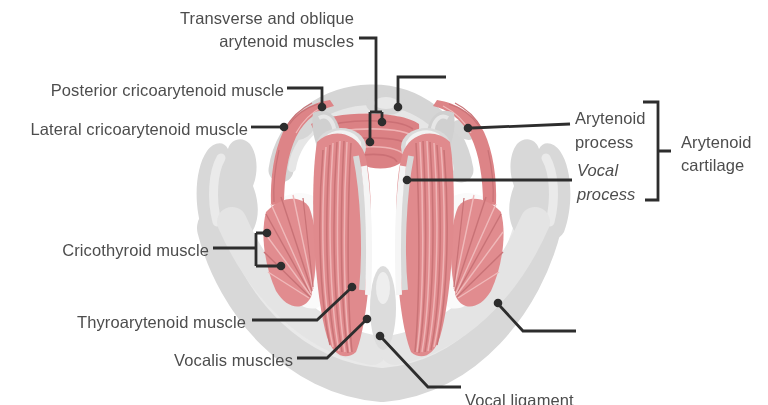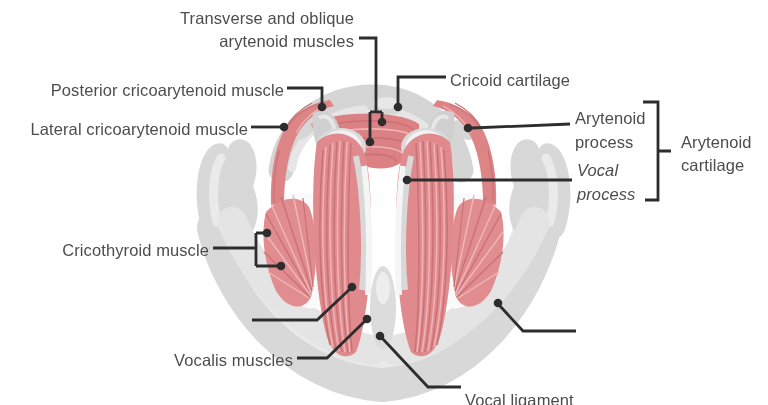--- a/index.html
+++ b/index.html
@@ -198,24 +198,24 @@
         <path d="M461,387 L428,387 L382,338"></path>
         <circle cx="380" cy="336" r="4.3" fill="#2d2d2d" stroke="none"></circle>
       </g>
     </g>
   </svg>
 
   <div class="label r" style="right:414px;top:7px;">Transverse and oblique
 arytenoid muscles</div>
   <div class="label r" style="right:484px;top:79px;">Posterior cricoarytenoid muscle</div>
   <div class="label r" style="right:520px;top:118px;">Lateral cricoarytenoid muscle</div>
-  <div class="label" style="left:450px;top:69px;">Cricoid cartilage</div>
   <div class="label" style="left:575px;top:106px;line-height:24px;">Arytenoid
 process</div>
   <div class="label" style="left:577px;top:158px;line-height:24px;font-style:italic;">Vocal
 process</div>
   <div class="label" style="left:681px;top:131px;line-height:23px;">Arytenoid
 cartilage</div>
   <div class="label r" style="right:559px;top:239px;text-align:right;">Cricothyroid muscle</div>
+  <div class="label r" style="right:522px;top:311px;">Thyroarytenoid muscle</div>
   <div class="label r" style="right:475px;top:349px;">Vocalis muscles</div>
   <div class="label" style="left:465px;top:377px;margin-top:12px;">Vocal ligament</div>
 
 </div>
 
 </body></html>

